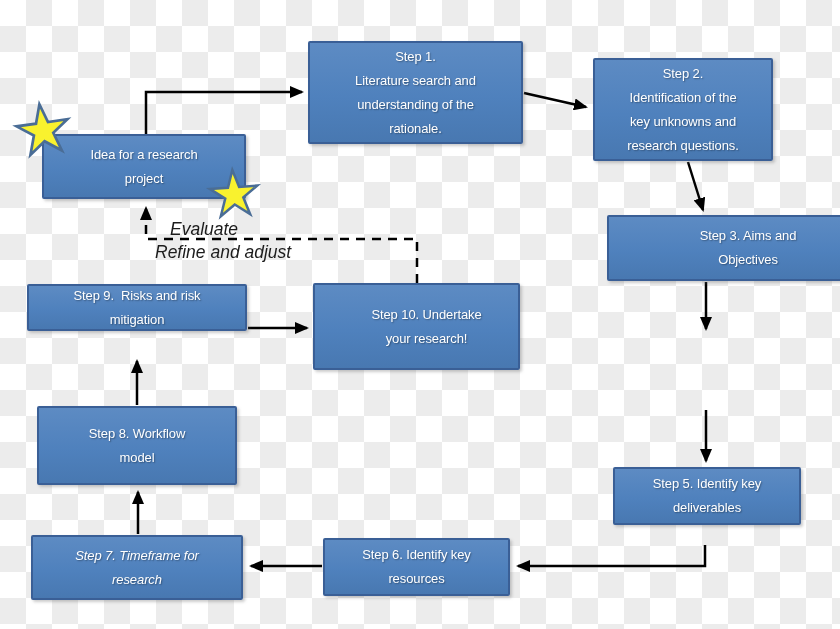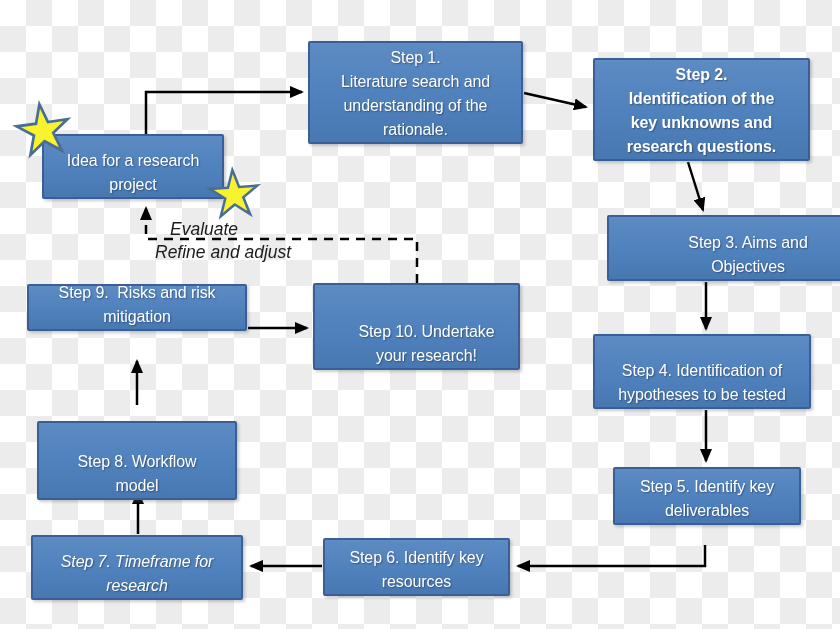--- a/index.html
+++ b/index.html
@@ -15,53 +15,53 @@
     background-position:0 0,26px 26px;
     background-size:52px 52px;
   }
   #connector-layer{
     position:absolute;left:0;top:0;width:840px;height:629px;
     z-index:1;
   }
   .node{
     position:absolute;
     box-sizing:border-box;
-    display:flex;align-items:flex-end;justify-content:center;
+    display:flex;align-items:center;justify-content:center;
     text-align:center;
     background:linear-gradient(180deg,#5d8bc3 0%,#4f81bd 55%,#4878b1 100%);
     border:2px solid #3a5f96;
     border-radius:2px;
     box-shadow:2px 2px 3px rgba(110,110,110,0.35);
     color:#ffffff;
-    font-size:16px;line-height:24px;letter-spacing:-0.1px;
+    font-size:13px;line-height:24px;letter-spacing:-0.1px;
     text-shadow:1px 1px 1.5px rgba(0,0,0,0.35);
     z-index:2;
     white-space:pre-wrap;
   }
   .fb{
     position:absolute;
     font-style:italic;
     font-size:17.5px;line-height:22px;
     color:#1c1c1c;
     text-align:left;
     z-index:3;
     white-space:nowrap;
   }
   .star{position:absolute;z-index:4;overflow:visible;}
 
   
-  #n-idea  {left:42px; top:134px;width:182px;height:65px;}
+  #n-idea  {left:42px; top:134px;width:204px;height:65px;}
   #n-step1 {left:308px;top:41px; width:215px;height:103px;}
-  #n-step2 {left:593px;top:58px; width:217px;height:103px;font-weight:bold;}
+  #n-step2 {left:593px;top:58px; width:180px;height:103px;}
   #n-step3 {left:607px;top:215px;width:242px;height:66px;padding-left:40px;}
   #n-step4 {left:593px;top:334px;width:218px;height:75px;}
   #n-step5 {left:613px;top:467px;width:188px;height:58px;}
   #n-step6 {left:323px;top:538px;width:187px;height:58px;}
   #n-step7 {left:31px; top:535px;width:212px;height:65px;font-style:italic;}
-  #n-step8 {left:37px; top:421px;width:200px;height:79px;}
+  #n-step8 {left:37px; top:406px;width:200px;height:79px;}
   #n-step9 {left:27px; top:284px;width:220px;height:47px;}
   #n-step10{left:313px;top:283px;width:207px;height:87px;padding-left:20px;}
 
   #fb-line1{left:170px;top:218px;width:200px;}
   #fb-line2{left:155px;top:241px;width:220px;}
 
   #star-1{left:16px; top:103px;width:54px;height:54px;transform:rotate(-8deg);}
   #star-2{left:209px;top:169px;width:50px;height:50px;transform:rotate(-4deg);}
 </style>
 </head>
@@ -103,24 +103,20 @@
   <div class="node" id="n-step2">
     <span>Step 2.
 Identification of the
 key unknowns and
 research questions.</span>
   </div>
   <div class="node" id="n-step3">
     <span>Step 3. Aims and
 Objectives</span>
   </div>
-  <div class="node" id="n-step4">
-    <span>Step 4. Identification of
-hypotheses to be tested</span>
-  </div>
   <div class="node" id="n-step5">
     <span>Step 5. Identify key
 deliverables</span>
   </div>
   <div class="node" id="n-step6">
     <span>Step 6. Identify key
 resources</span>
   </div>
   <div class="node" id="n-step7">
     <span>Step 7. Timeframe for

